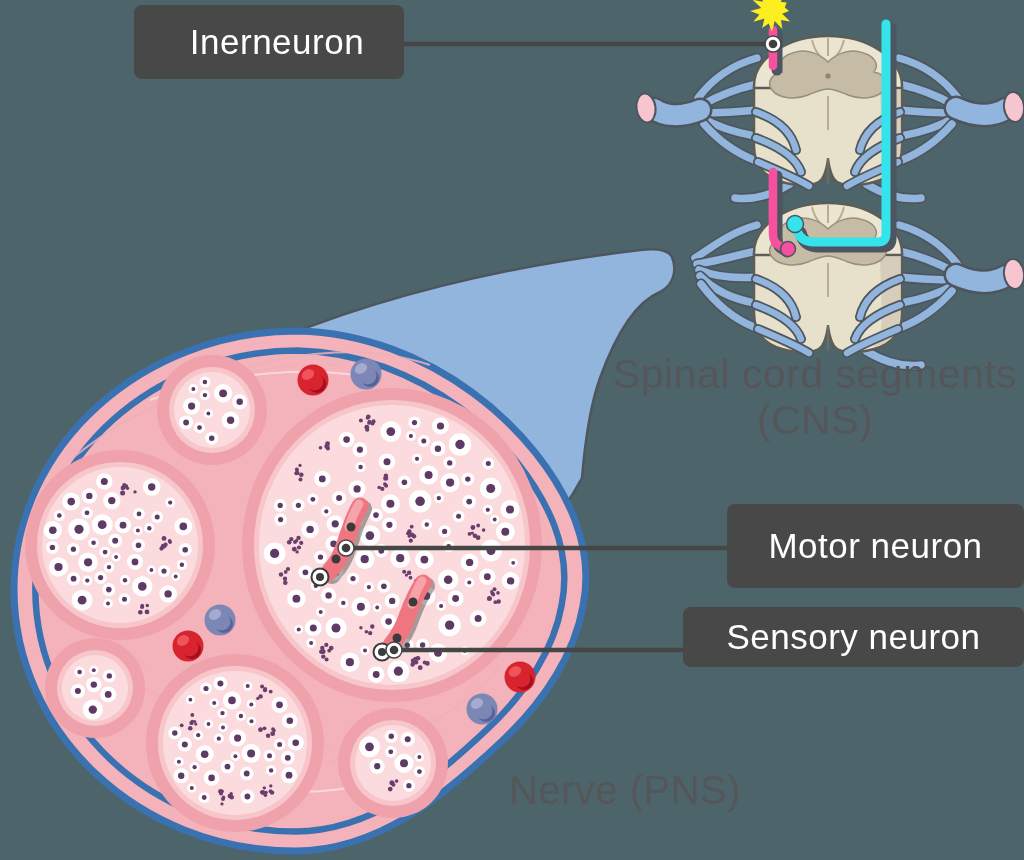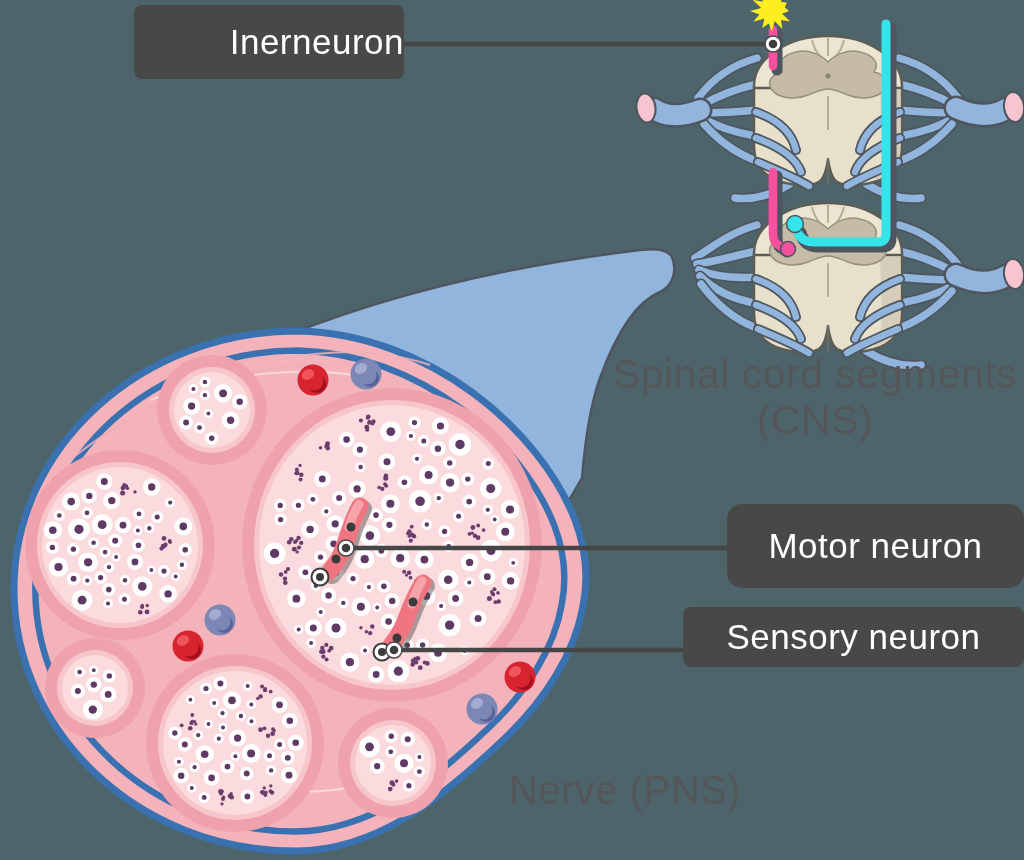--- a/index.html
+++ b/index.html
@@ -8,29 +8,29 @@
     background:var(--bg,#4d656a);
     font-family:"Liberation Sans","DejaVu Sans",sans-serif;
   }
   #art{position:absolute;left:0;top:0;z-index:1;}
   .chip{
     position:absolute;z-index:3;background:var(--label-bg,#484848);
     color:var(--label-text,#fff);font-size:35px;font-weight:500;
     border-radius:8px;display:flex;align-items:center;justify-content:center;
     letter-spacing:.5px;
   }
-  .chip.left{justify-content:flex-end;padding-left:16px;}
+  .chip.left{justify-content:center;padding-left:16px;}
   .caption{
     position:absolute;z-index:3;color:var(--caption,#55565a);
     font-weight:500;text-align:center;letter-spacing:.5px;line-height:1.12;
   }
   #cns-caption{left:580px;top:352px;width:470px;font-size:41px;}
   #pns-caption{left:430px;top:768px;width:390px;font-size:40px;}
   #interneuron-label{left:134px;top:5px;width:254px;height:74px;}
-  #motor-label{left:727px;top:504px;width:297px;height:84px;border-radius:15px;}
+  #motor-label{left:727px;top:504px;width:297px;height:84px;}
   #sensory-label{left:683px;top:607px;width:341px;height:60px;}
 </style>
 </head>
 <body style="--bg: #4d656a; --label-bg: #484848; --label-text: #ffffff; --caption: #55565a;">
 
 <svg id="art" width="1024" height="860" viewBox="0 0 1024 860">
   <defs>
     <g id="cordshape">
 
       <ellipse cx="828" cy="86" rx="74" ry="50" fill="#ece5d2" stroke="#5d5d58" stroke-width="2.5"></ellipse>

